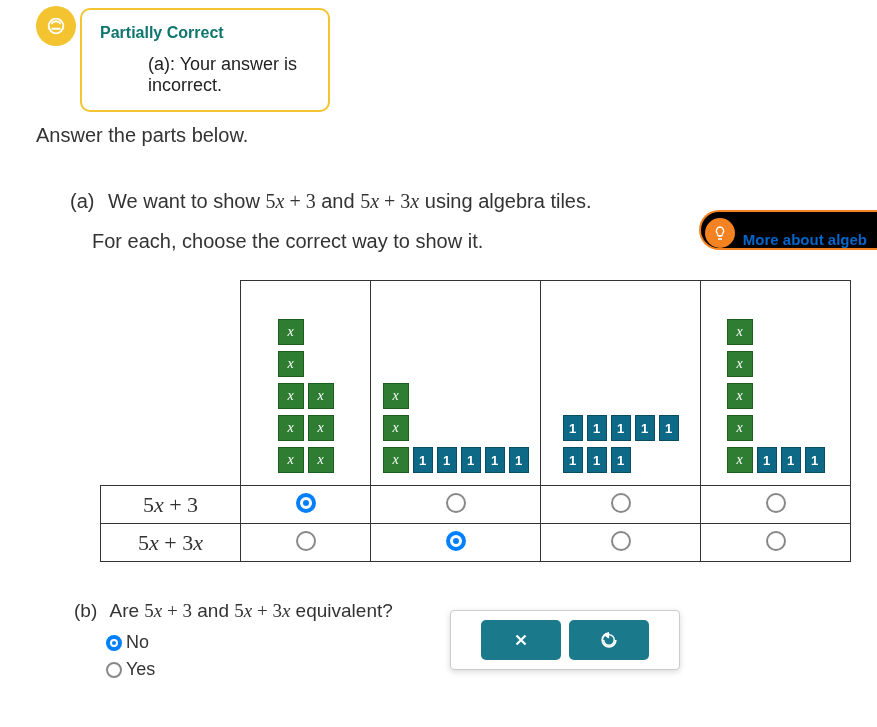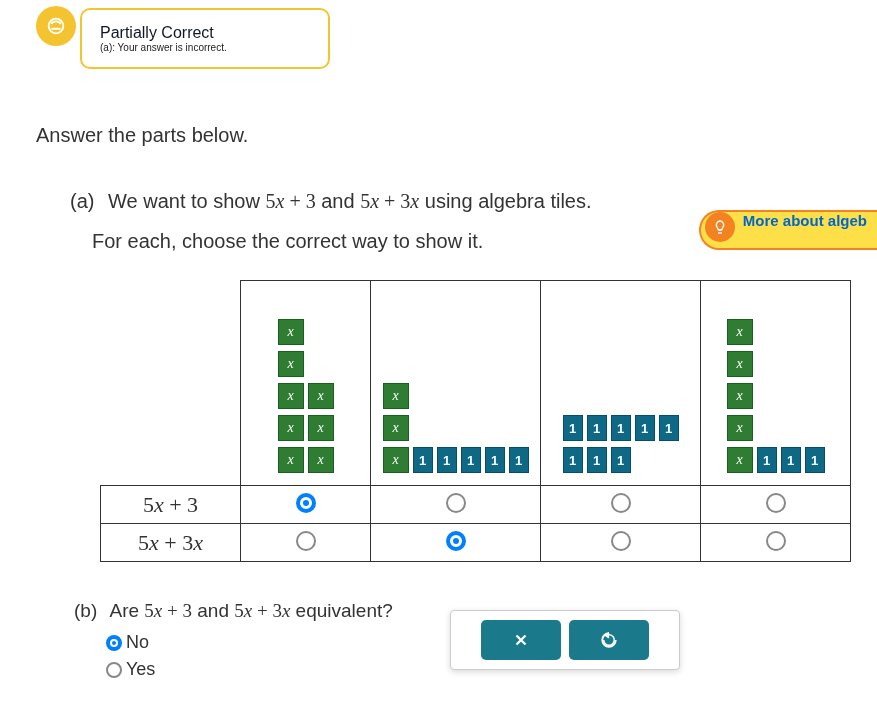--- a/index.html
+++ b/index.html
@@ -16,27 +16,29 @@
       position: absolute;
       top: 8px;
       left: 80px;
       width: 250px;
       border: 2px solid #f4c430;
       border-radius: 10px;
       padding: 14px 18px;
       background: #fff;
     }
     .feedback-title {
-      color: #0f172a;
-      font-weight: normal;
+      color: #0f766e;
+      font-weight: bold;
       font-size: 16px;
+      margin-bottom: 12px;
     }
     .feedback-msg {
-      font-size: 10px;
+      font-size: 18px;
       color: #222;
+      margin-left: 48px;
     }
     .feedback-icon-wrap {
       position: absolute;
       top: 6px;
       left: 36px;
       width: 40px;
       height: 40px;
       background: #f4c430;
       border-radius: 50%;
       display: flex;
@@ -73,23 +75,23 @@
     
     .hint-pill {
       position: absolute;
       top: 210px;
       right: 0;
       border: 2px solid #f58220;
       border-right: none;
       border-radius: 22px 0 0 22px;
       height: 40px;
       display: flex;
-      align-items: flex-start;
+      align-items: flex-end;
       padding: 0 10px 0 4px;
-      background: #fde047;
+      background: #000000;
     }
     .lightbulb-icon {
       width: 30px;
       height: 30px;
       background: #f58220;
       border-radius: 50%;
       display: flex;
       align-items: center;
       justify-content: center;
       margin-right: 8px;

